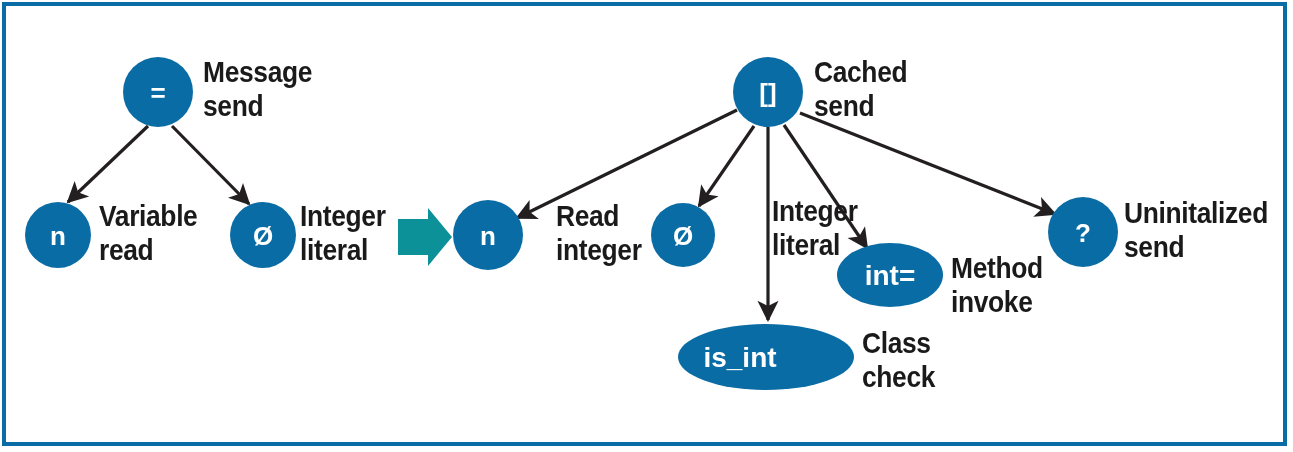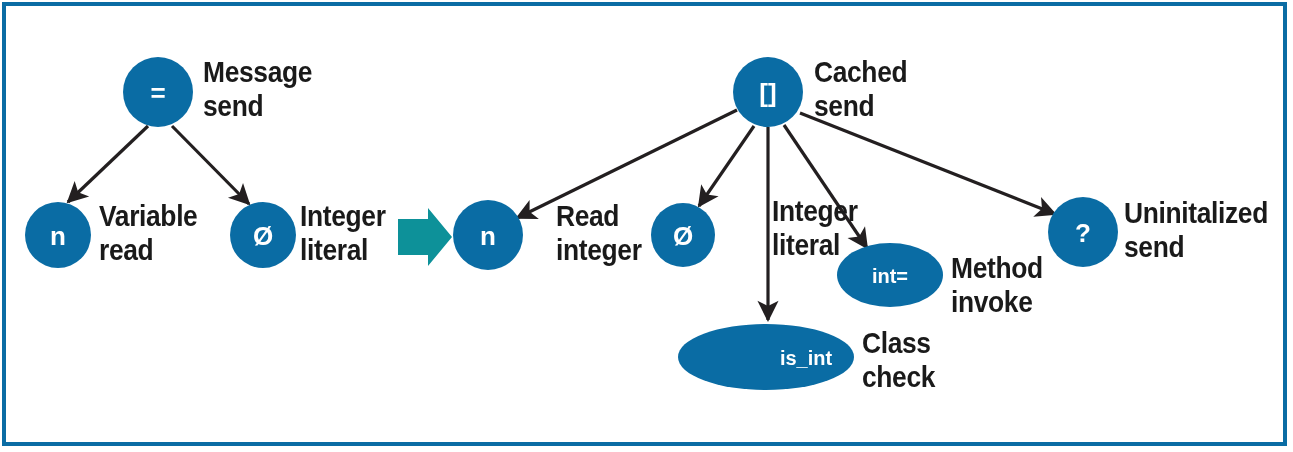--- a/index.html
+++ b/index.html
@@ -50,21 +50,21 @@
     position: absolute;
     color: #ffffff;
     font-family: "Liberation Sans", "DejaVu Sans", sans-serif;
     font-weight: bold;
     font-size: 26px;
     text-align: center;
     transform: translate(-50%, -50%);
     white-space: nowrap;
     pointer-events: none;
   }
-  .node-text.small { font-size: 20px; }
+  .node-text.small { font-size: 28px; }
 </style>
 </head>
 <body>
 
 <div id="figure">
 
   <div id="frame"></div>
 
   <svg id="canvas" viewBox="0 0 1293 452" xmlns="http://www.w3.org/2000/svg">
     <defs>
@@ -104,21 +104,21 @@
     </g>
   </svg>
 
   <div class="node-text" style="left:158px; top:93px;">=</div>
   <div class="node-text" style="left:58px; top:236px;">n</div>
   <div class="node-text" style="left:263px; top:236px;">Ø</div>
 
   <div class="node-text" style="left:768px; top:93px;">[]</div>
   <div class="node-text" style="left:488px; top:236px;">n</div>
   <div class="node-text" style="left:683px; top:236px;">Ø</div>
-  <div class="node-text small" style="left:806px; top:358px;">is_int</div>
+  <div class="node-text small" style="left:740px; top:358px;">is_int</div>
   <div class="node-text small" style="left:890px; top:276px;">int=</div>
   <div class="node-text" style="left:1083px; top:233px;">?</div>
 
   <div class="lbl" style="left:203px; top:55px;">Message
 send</div>
   <div class="lbl" style="left:99px; top:199px;">Variable
 read</div>
   <div class="lbl" style="left:300px; top:199px;">Integer
 literal</div>
 

